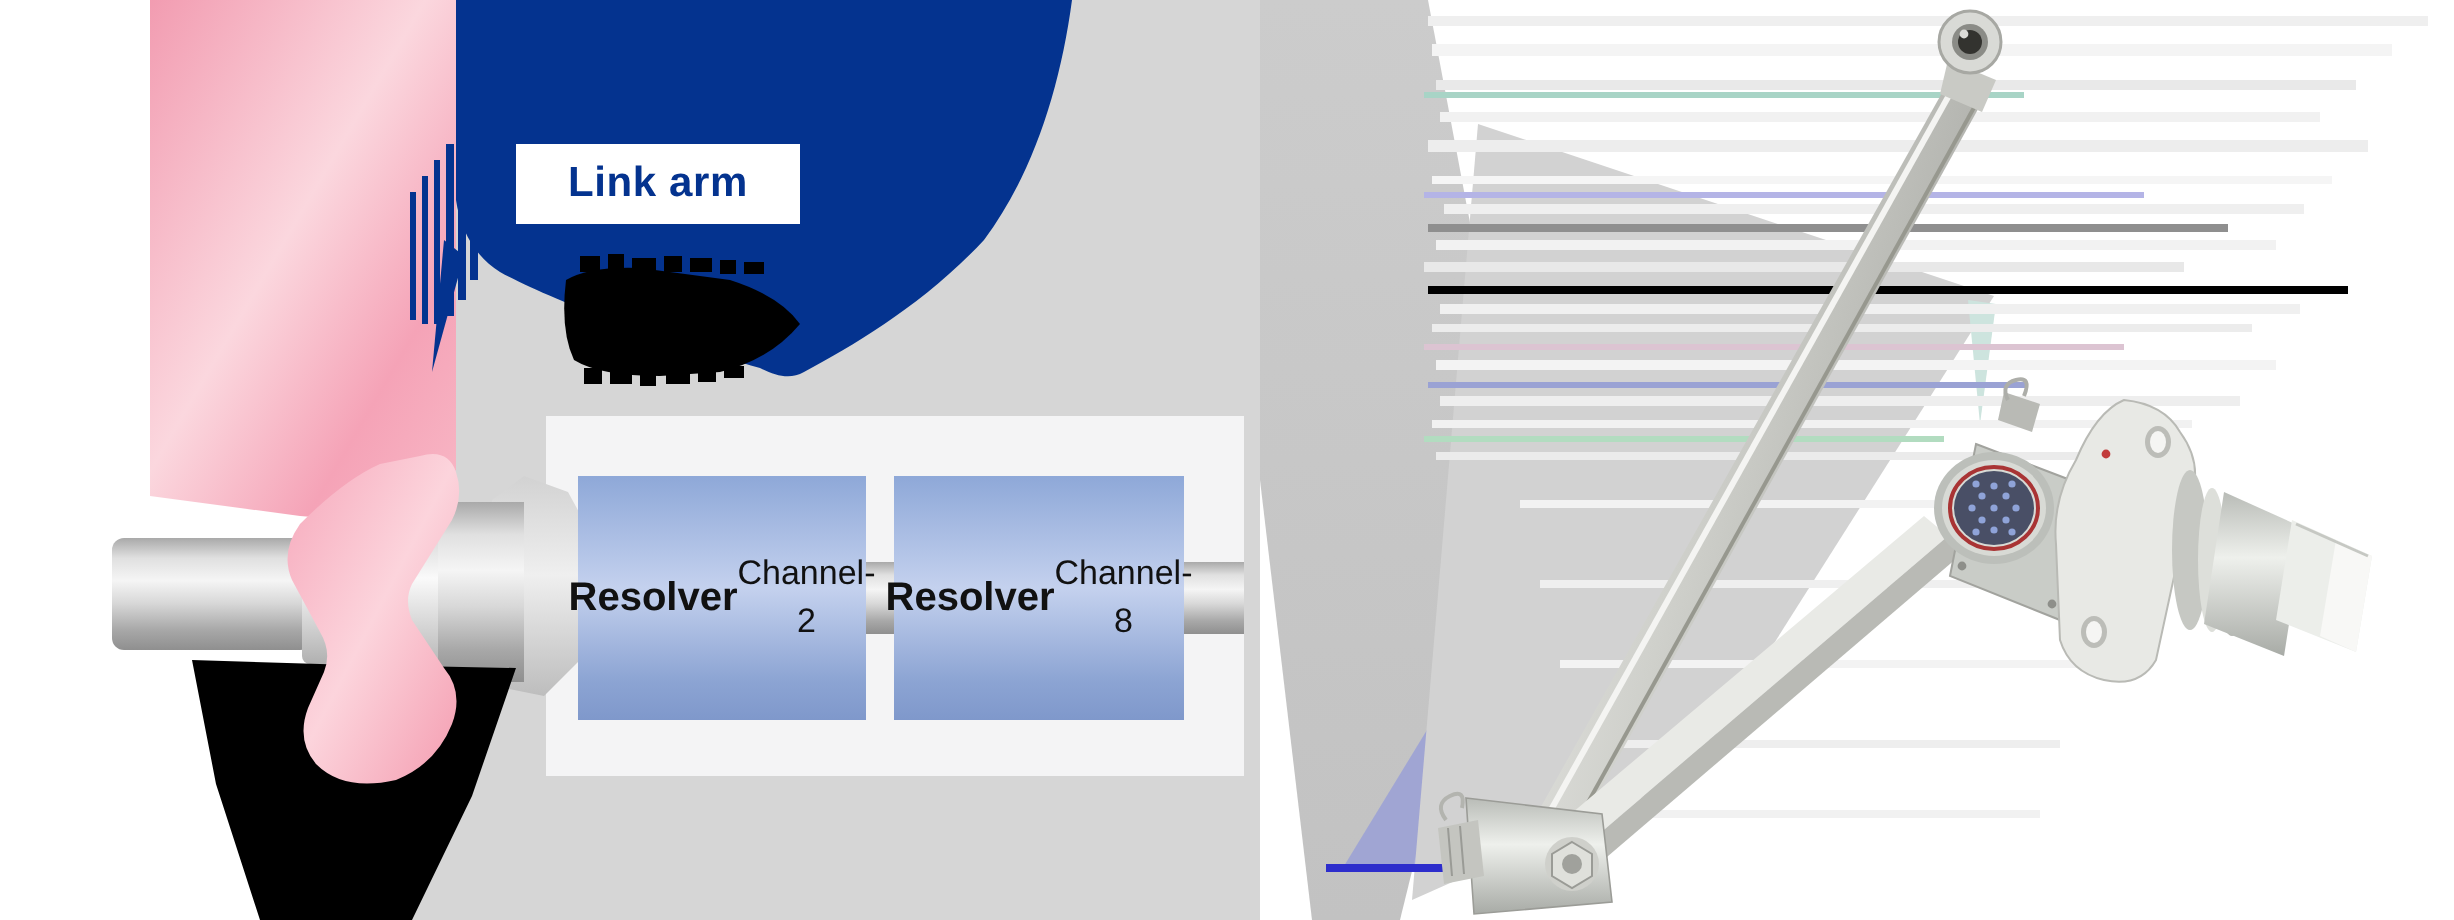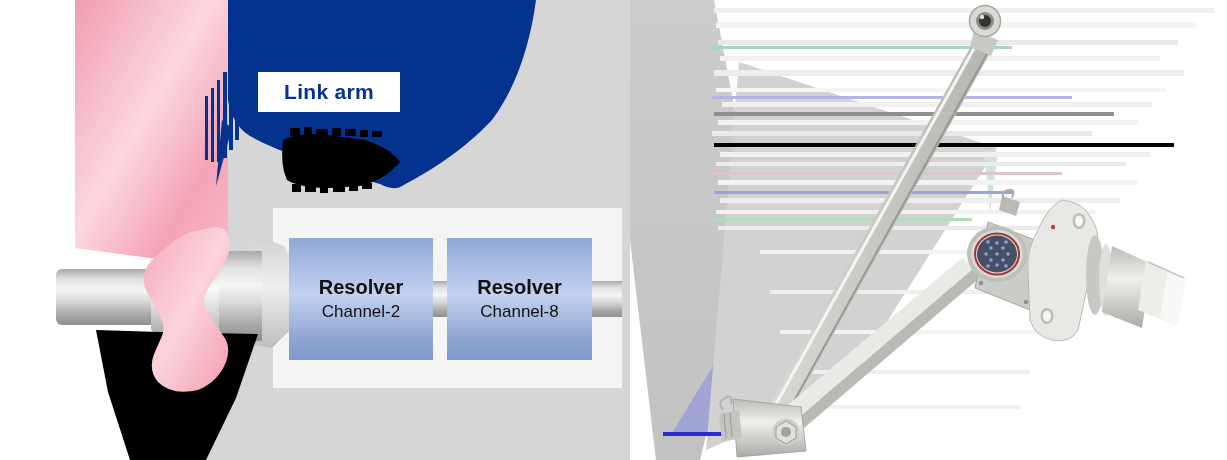--- a/index.html
+++ b/index.html
@@ -11,21 +11,21 @@
   .overlay{position:absolute;box-sizing:border-box;}
   .link-arm-label{
     left:258px;top:72px;width:142px;height:40px;
     background:#ffffff;color:#04338f;
     display:flex;align-items:center;justify-content:center;
     font-weight:bold;font-size:21px;letter-spacing:.3px;
   }
   .resolver-box{
     top:238px;width:144px;height:122px;
     background:linear-gradient(180deg,#8ea8d8 0%,#c4d1ee 46%,#8ca4d3 84%,#7f98cb 100%);
-    display:flex;flex-direction:column;align-items:center;justify-content:center;
+    display:flex;flex-direction:row;align-items:center;justify-content:center;
     color:#111111;text-align:center;
   }
   .resolver-box.b1{left:289px;}
   .resolver-box.b2{left:447px;width:145px;}
   .r-title{font-weight:bold;font-size:20px;line-height:1.25;}
   .r-sub{font-size:17px;line-height:1.4;}
 </style>
 </head>
 <body>
 

